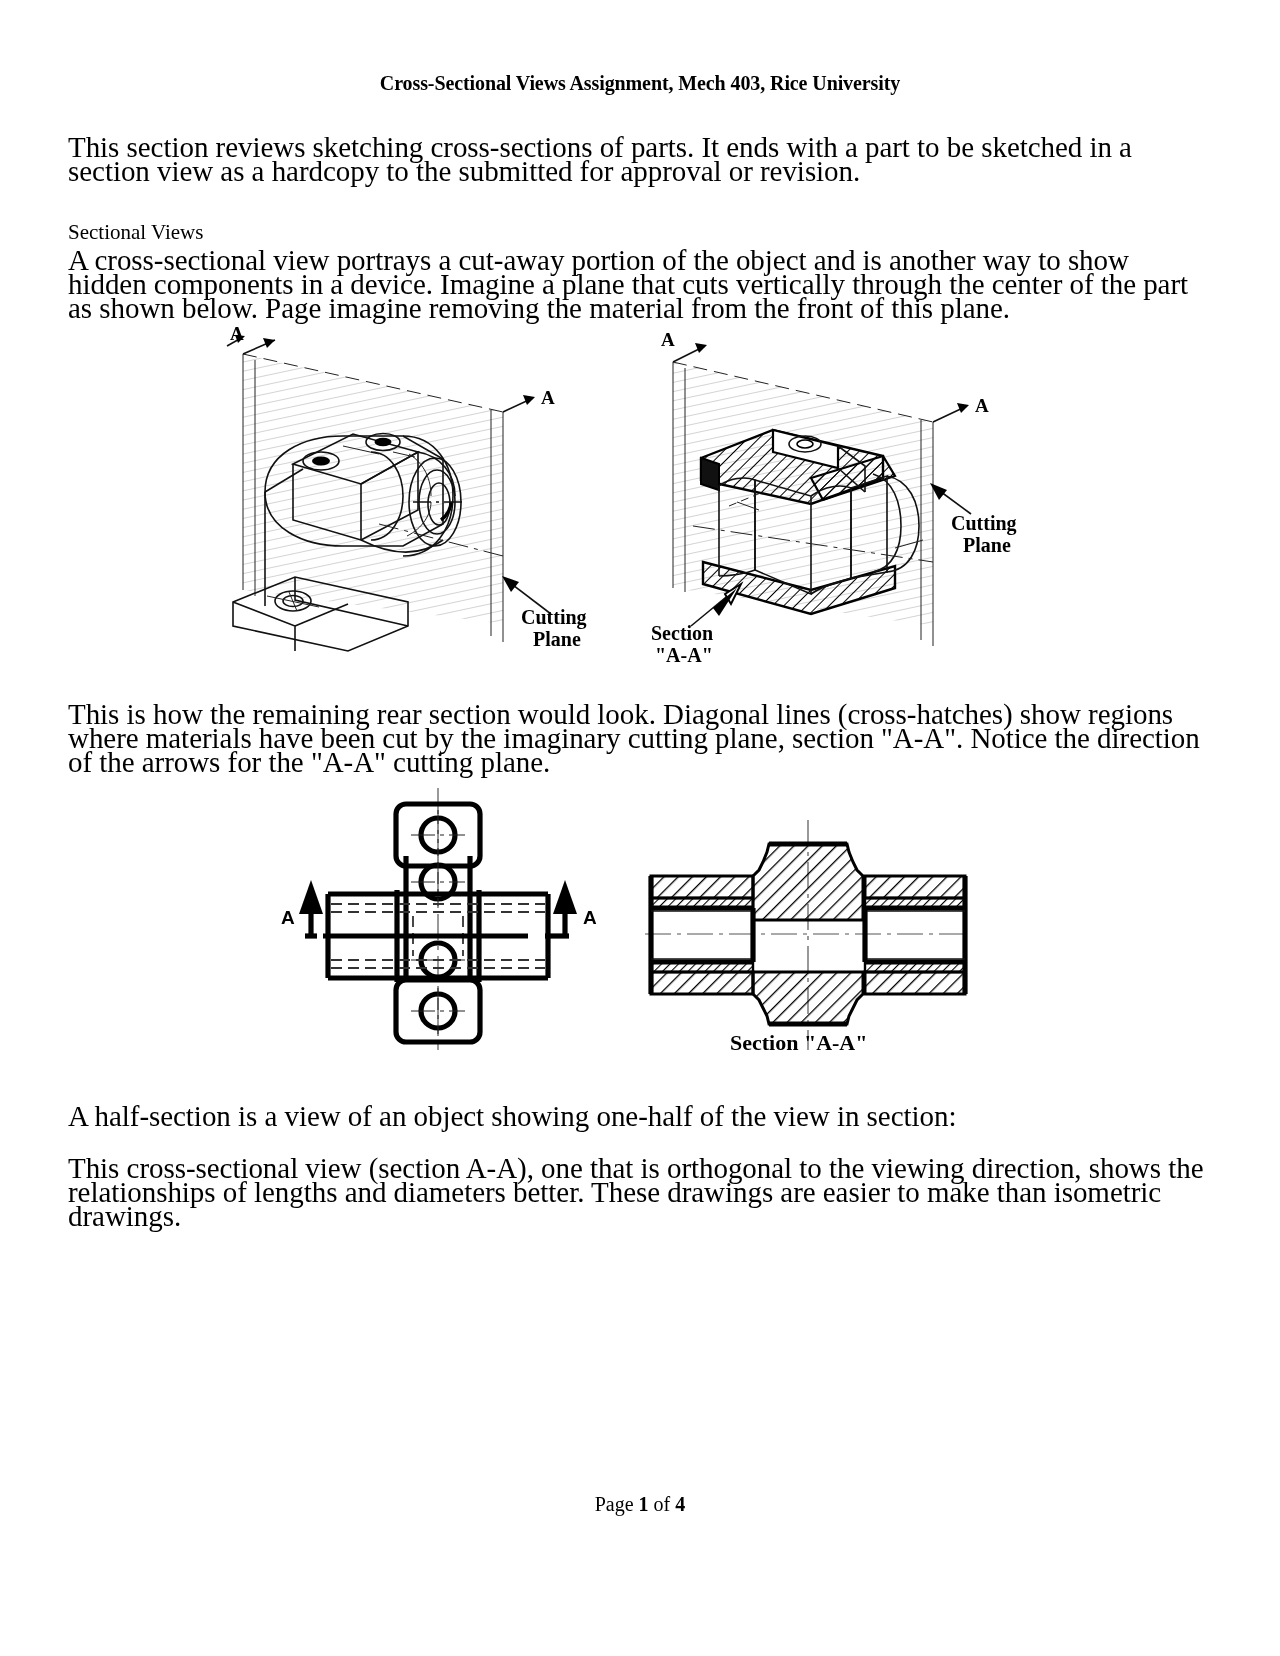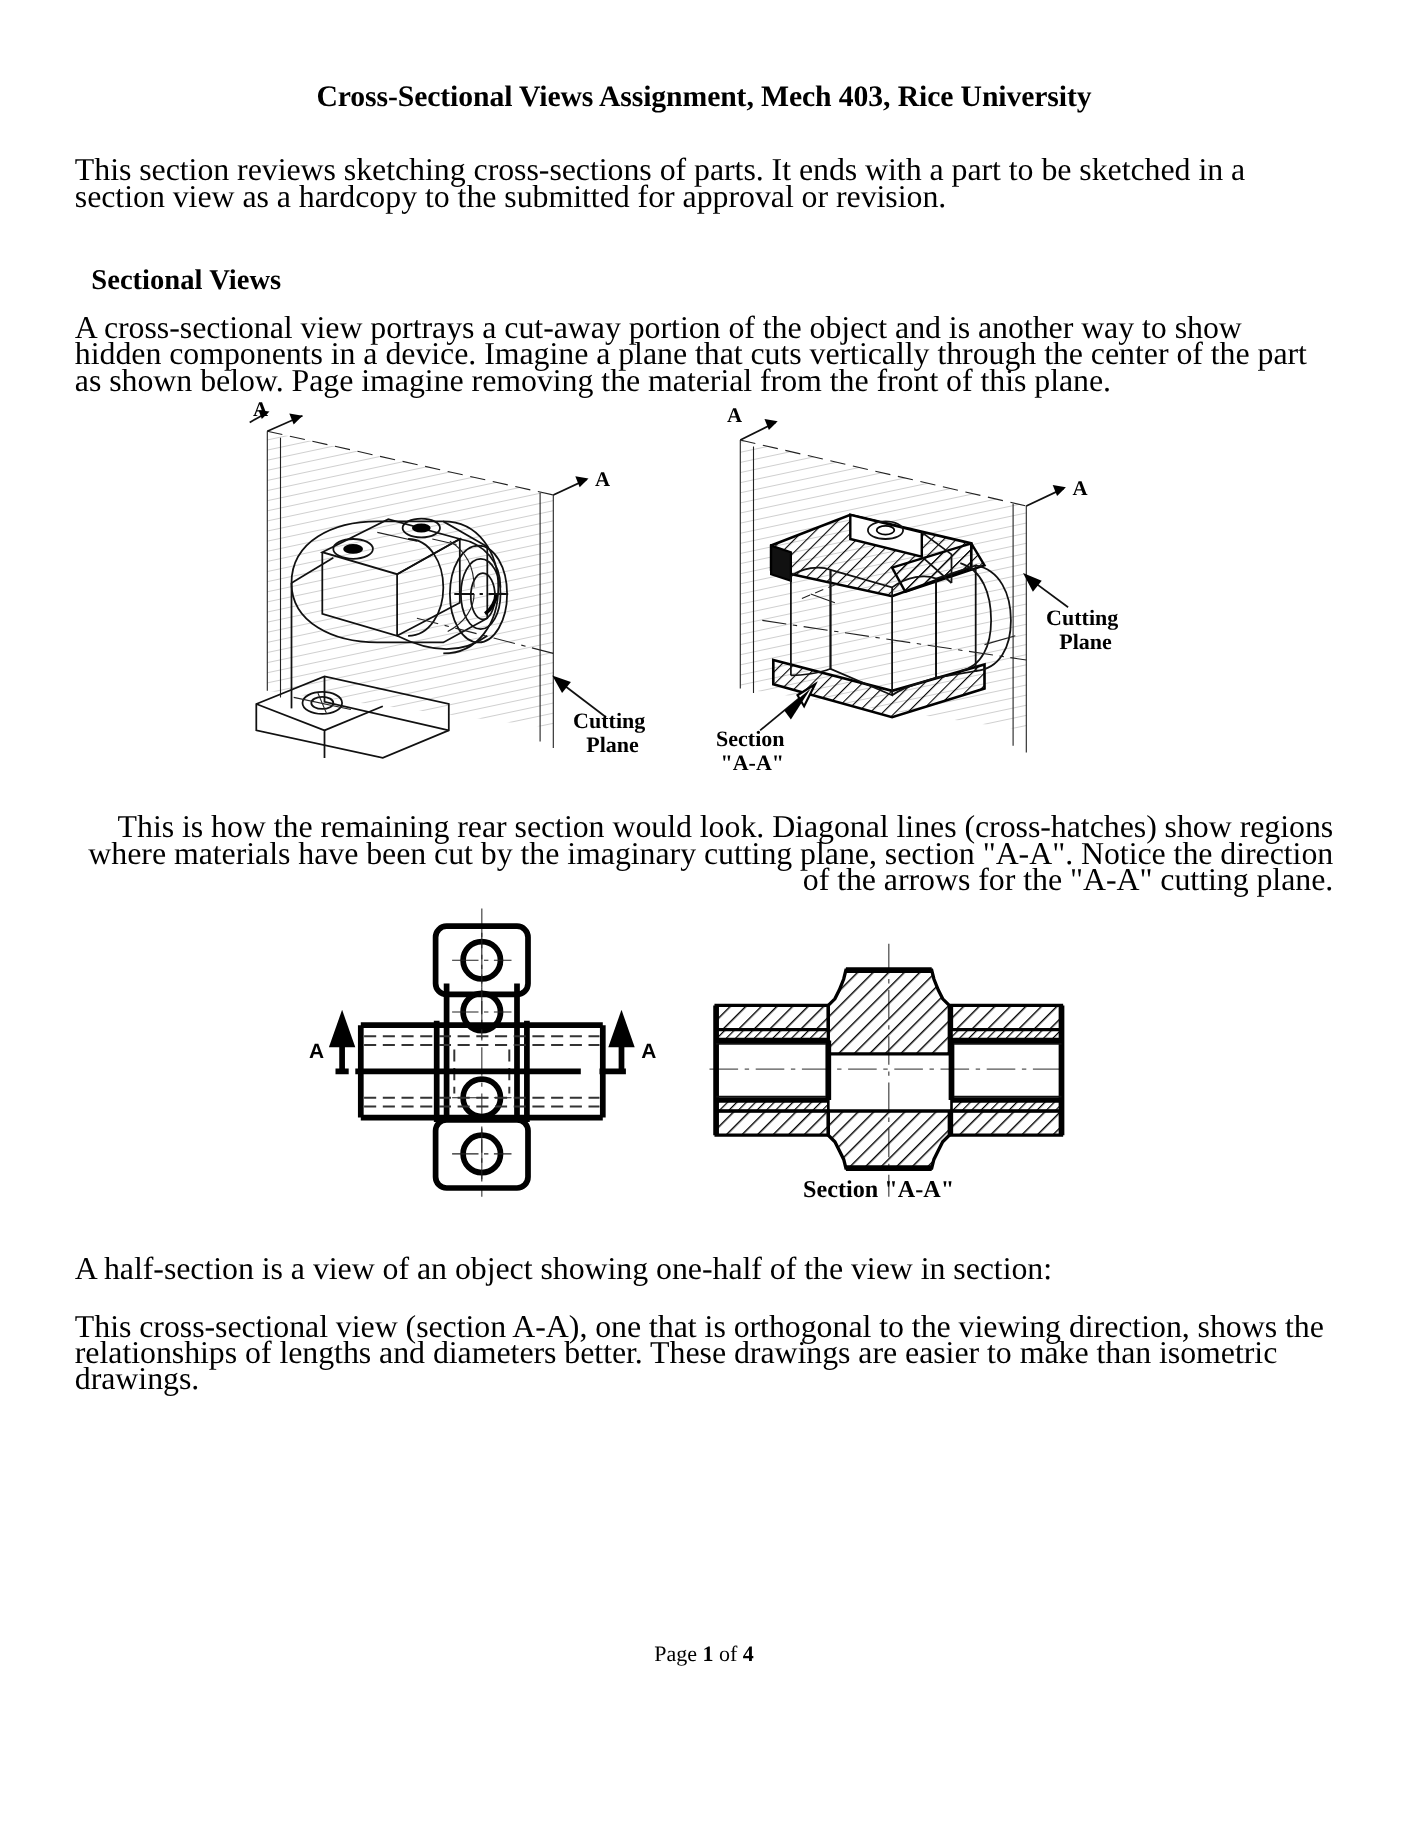--- a/index.html
+++ b/index.html
@@ -18,37 +18,37 @@
   .page {
     position: relative;
     width: 1280px;
     height: 1656px;
     box-sizing: border-box;
     padding: 0 68px;
   }
   .doc-title {
     text-align: center;
     font-weight: bold;
-    font-size: 27px;
+    font-size: 20px;
     letter-spacing: -0.1px;
     margin: 0;
     padding-top: 72px;
   }
   .para {
     font-size: 29px;
     line-height: 24px;
     margin: 0;
     text-align: left;
     letter-spacing: -0.05px;
   }
   .p-intro { margin-top: 40px; }
   .sec-head {
-    font-size: 26px;
-    font-weight: bold;
-    margin: 15px;
+    font-size: 21px;
+    font-weight: normal;
+    margin: 0;
     padding-top: 34px;
     line-height: 30.5px;
   }
   .p-body { margin-top: 0px; }
 
   .figrow {
     position: relative;
     width: 100%;
     height: 352px;
     margin-top: 4px;
@@ -57,21 +57,21 @@
     position: absolute;
     left: 135px;
     top: 0;
   }
   .fig-right {
     position: absolute;
     left: 565px;
     top: 2px;
   }
 
-  .p-mid { margin-top: 26px; text-align: right; }
+  .p-mid { margin-top: 26px; }
 
   .figrow2 {
     position: relative;
     width: 100%;
     height: 290px;
     margin-top: 10px;
   }
   .fig-ortho {
     position: absolute;
     left: 205px;

